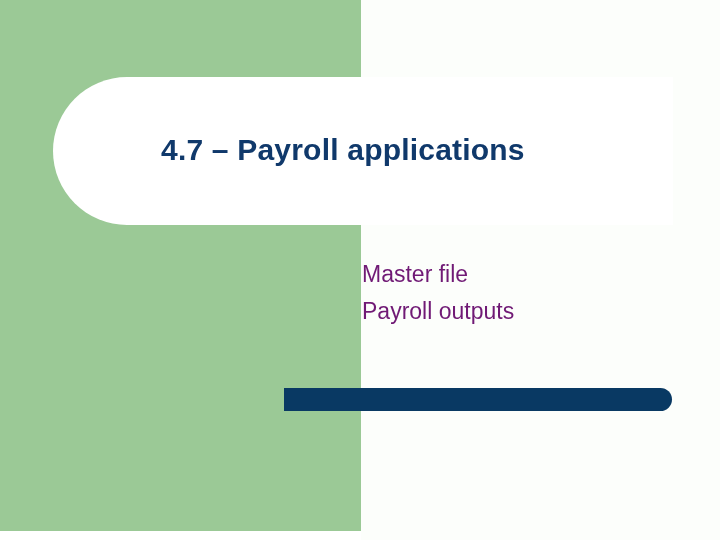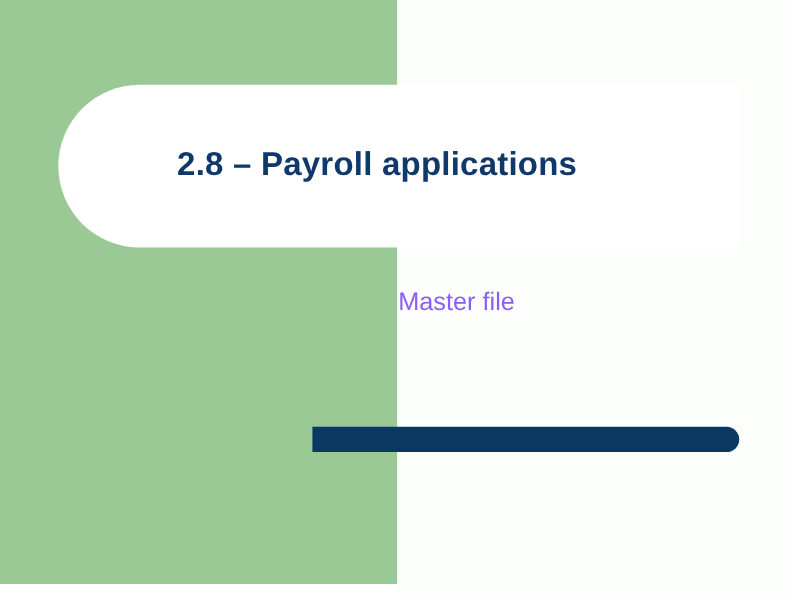--- a/index.html
+++ b/index.html
@@ -67,21 +67,21 @@
     white-space: nowrap;
   }
   
   #body-list {
     position: absolute;
     left: 362px;
     top: 256px;
     width: 340px;
   }
   .body-line {
-    color: #8b5cf6;
+    color: #701a75;
     font-family: "Liberation Sans", sans-serif;
     font-size: 23px;
     font-weight: normal;
     line-height: 37px;
     height: 37px;
     white-space: nowrap;
   }
   
   #accent-bar {
     position: absolute;
@@ -99,21 +99,22 @@
 </head>
 <body>
 
 <div id="slide">
 
   <div id="green-panel"></div>
   <div id="bottom-strip"></div>
 
   <div id="title-plate"></div>
 
-  <div id="title-text">2.8 – Payroll applications</div>
+  <div id="title-text">4.7 – Payroll applications</div>
 
   <div id="body-list">
     <div class="body-line">Master file</div>
+    <div class="body-line">Payroll outputs</div>
   </div>
 
   <div id="accent-bar"></div>
 
 </div>
 
 </body></html>

